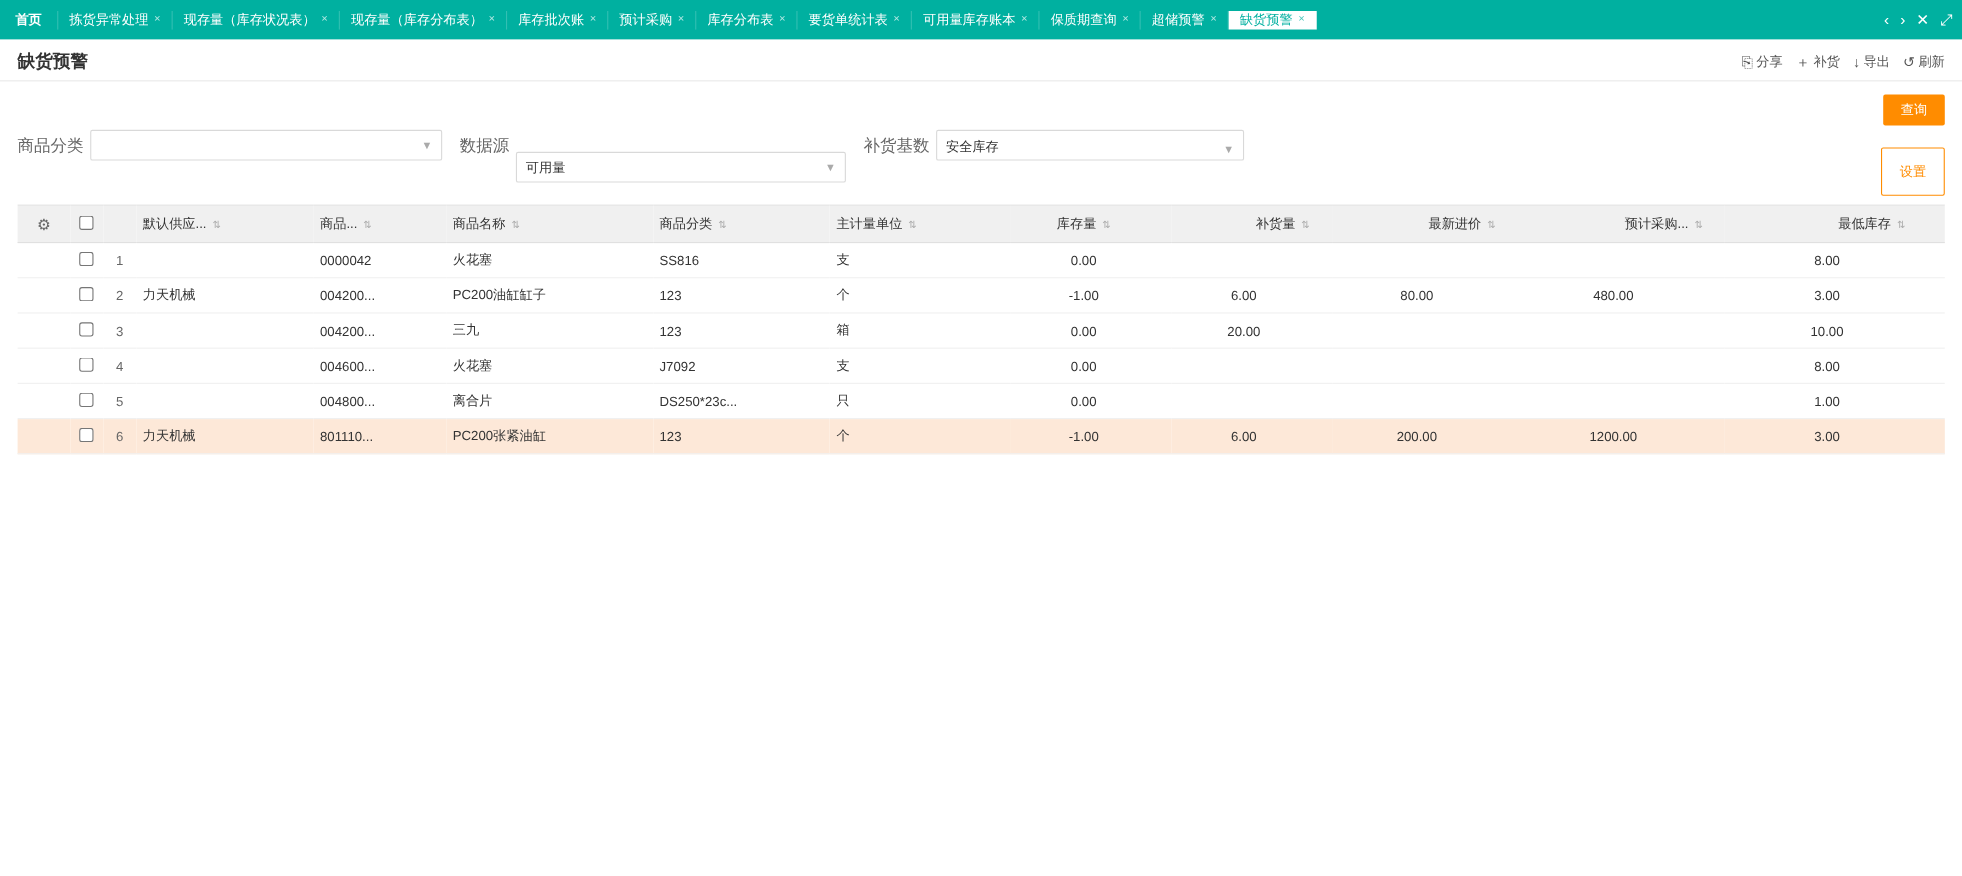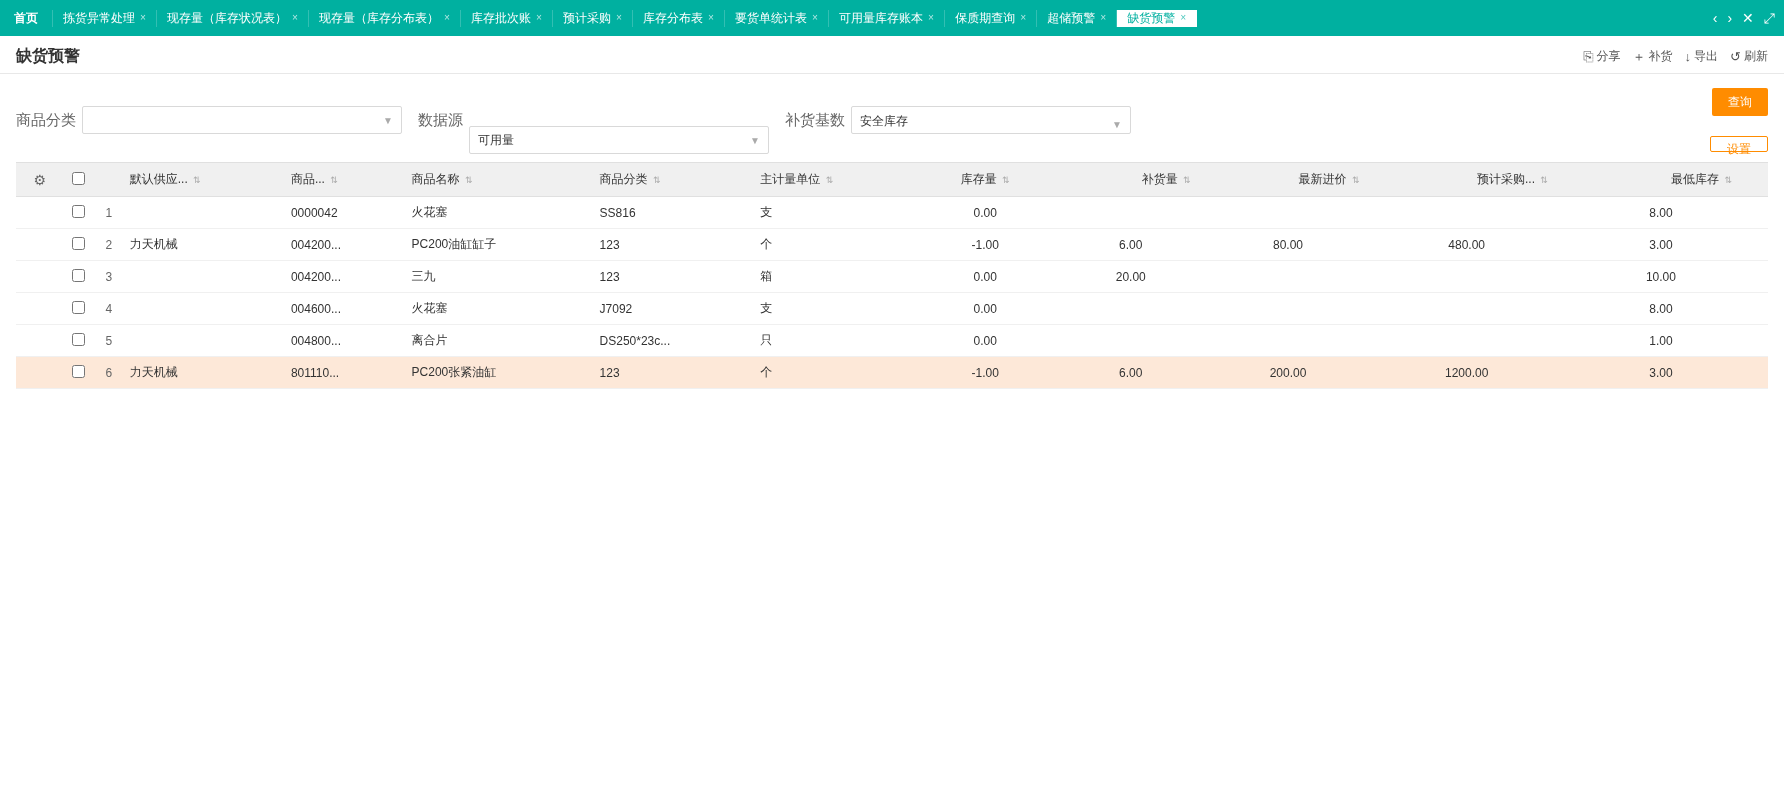--- a/index.html
+++ b/index.html
@@ -141,21 +141,21 @@
       height: 28px;
     }
     .btn-settings {
       background: #fff;
       color: #ff8c00;
       border: 1px solid #ff8c00;
       border-radius: 2px;
       padding: 4px 16px;
       cursor: pointer;
       font-size: 12px;
-      height: 16px;
+      height: 44px;
     }
 
     
     .table-container {
       padding: 0 16px;
     }
     table {
       width: 100%;
       border-collapse: collapse;
       font-size: 12px;

